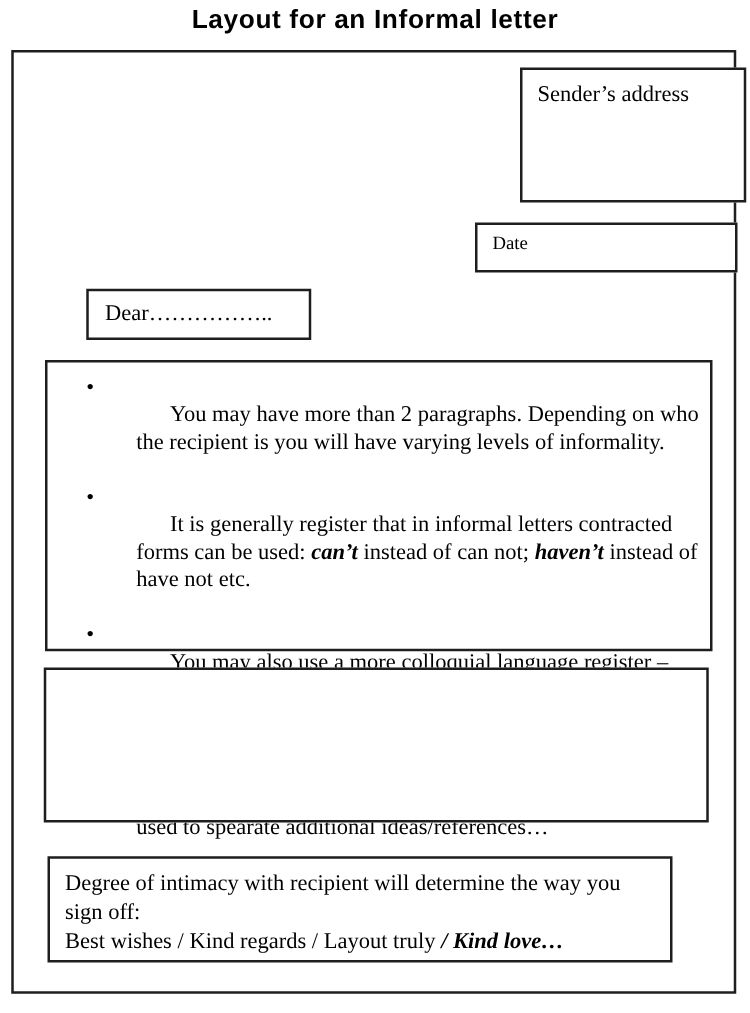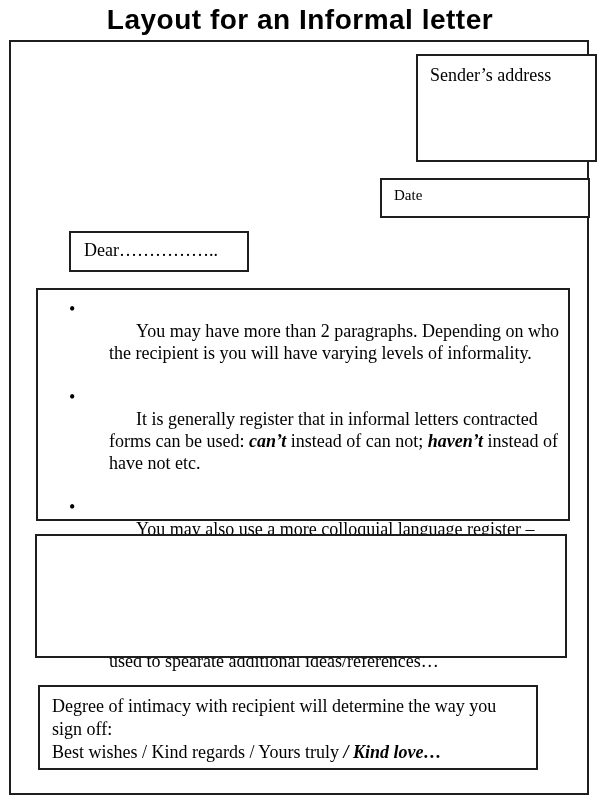--- a/index.html
+++ b/index.html
@@ -16,21 +16,21 @@
     overflow: hidden;
   }
   .page-title {
     position: absolute;
     top: 4px;
     left: 0;
     width: 600px;
     text-align: center;
     font-family: "Liberation Sans", sans-serif;
     font-weight: bold;
-    font-size: 28px;
+    font-size: 21px;
     letter-spacing: 0.5px;
   }
   .box {
     position: absolute;
     box-sizing: border-box;
     border: 2px solid #1e1e1e;
     background: #ffffff;
   }
   .outer-box      { left: 9px;   top: 40px;  width: 580px; height: 755px; }
   .sender-box     { left: 380px; top: 54px;  width: 181px; height: 108px; padding: 9px 12px; font-size: 18px; margin-left: 36px; }
@@ -97,14 +97,14 @@
     <div class="btxt">
       <span>Punctuation can be less formal: exclamation mark! used to signify shock or a joke; dashes -  instead of commas; brackets used to spearate additional ideas/references…</span>
     </div>
   </div>
 </div>
 
 <div class="box body-box"></div>
 
 <div class="box signoff-box">
   <p>Degree of intimacy with recipient will determine the way you sign off:</p>
-  <p><span>Best wishes / Kind regards / Yours truly </span><span class="it">/ Kind love…</span></p>
+  <p><span>Best wishes / Kind regards / Layout truly </span><span class="it">/ Kind love…</span></p>
 </div>
 
 </body></html>

